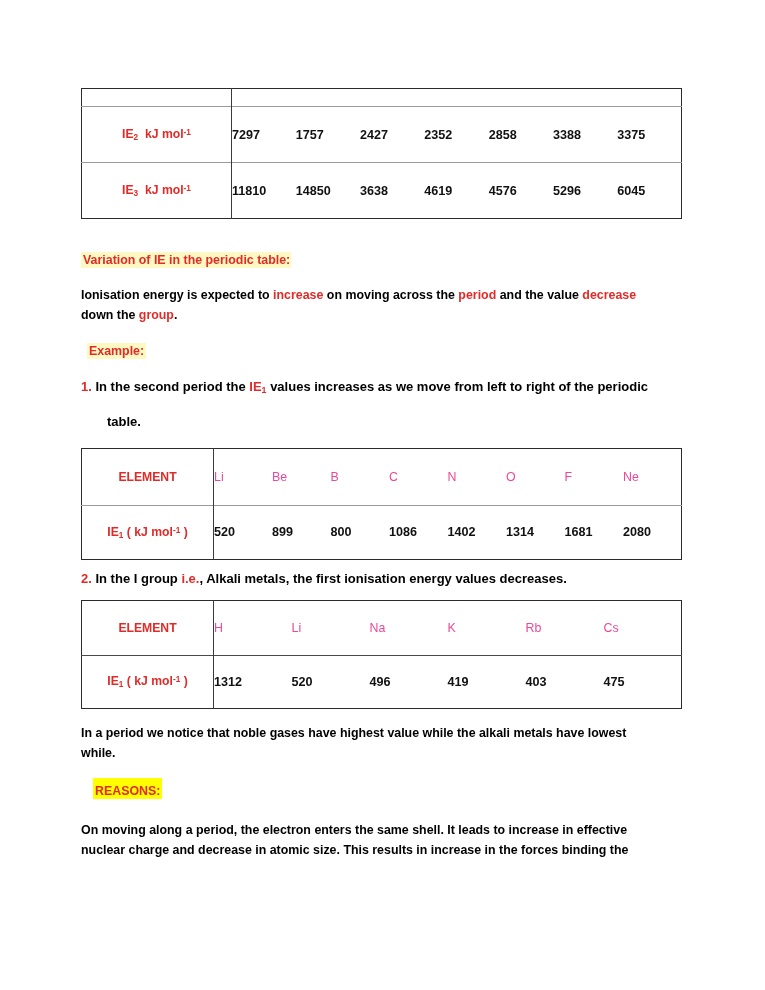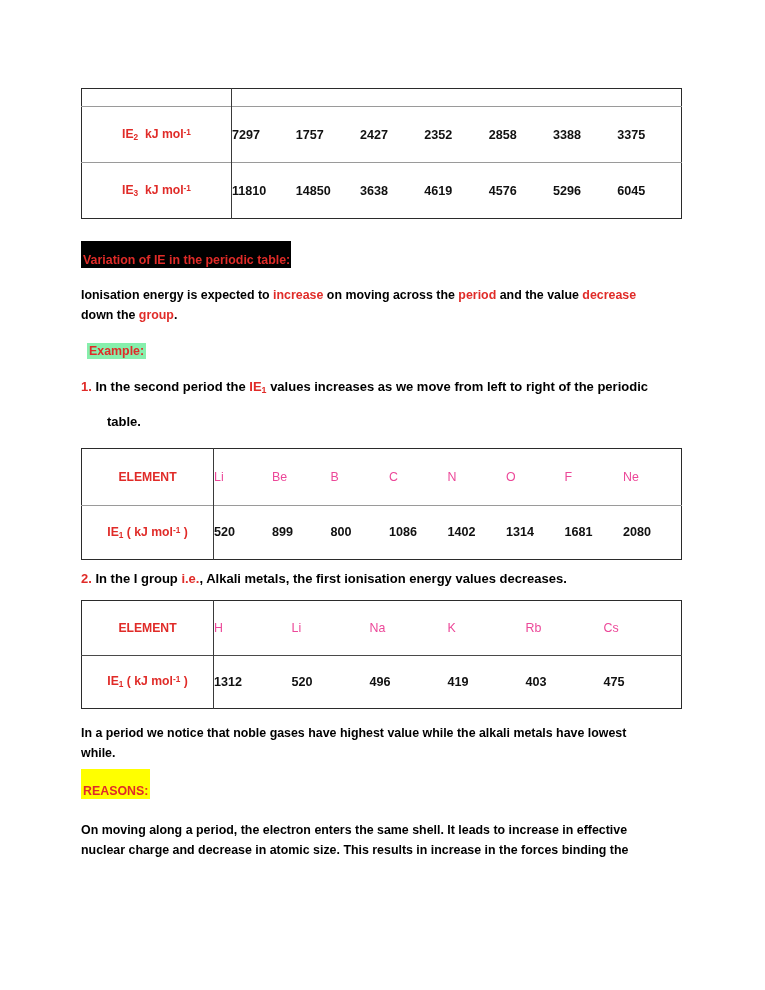--- a/index.html
+++ b/index.html
@@ -34,39 +34,40 @@
     font-size: 12.4px;
     font-weight: bold;
     line-height: 1.62;
     color: #000000;
     margin: 0;
   }
   .red { color: #e02b28; }
   .blk { color: #000000; }
 
   .hl-cyan {
-    background: #000000;
-    color: #e02b28;
-    font-weight: bold;
-    font-size: 12.4px;
-    padding: 12px 1px 1px 2px;
+    background: #fef9c3;
+    color: #e02b28;
+    font-weight: bold;
+    font-size: 12.4px;
+    padding: 1px 1px 1px 2px;
   }
   .hl-green {
-    background: #86efac;
+    background: #fef9c3;
     color: #e02b28;
     font-weight: bold;
     font-size: 12.4px;
     padding: 1px 2px 1px 2px;
   }
   .hl-yellow {
     background: #ffff00;
     color: #e02b28;
     font-weight: bold;
     font-size: 12.4px;
-    padding: 15px 2px 1px 2px;
+    padding: 6px 2px 1px 2px;
+    margin-left: 12px;
   }
 
   sub, sup {
     font-size: 0.68em;
     font-weight: bold;
   }
   sub { vertical-align: -0.22em; }
   sup { vertical-align: 0.42em; }
 
   

